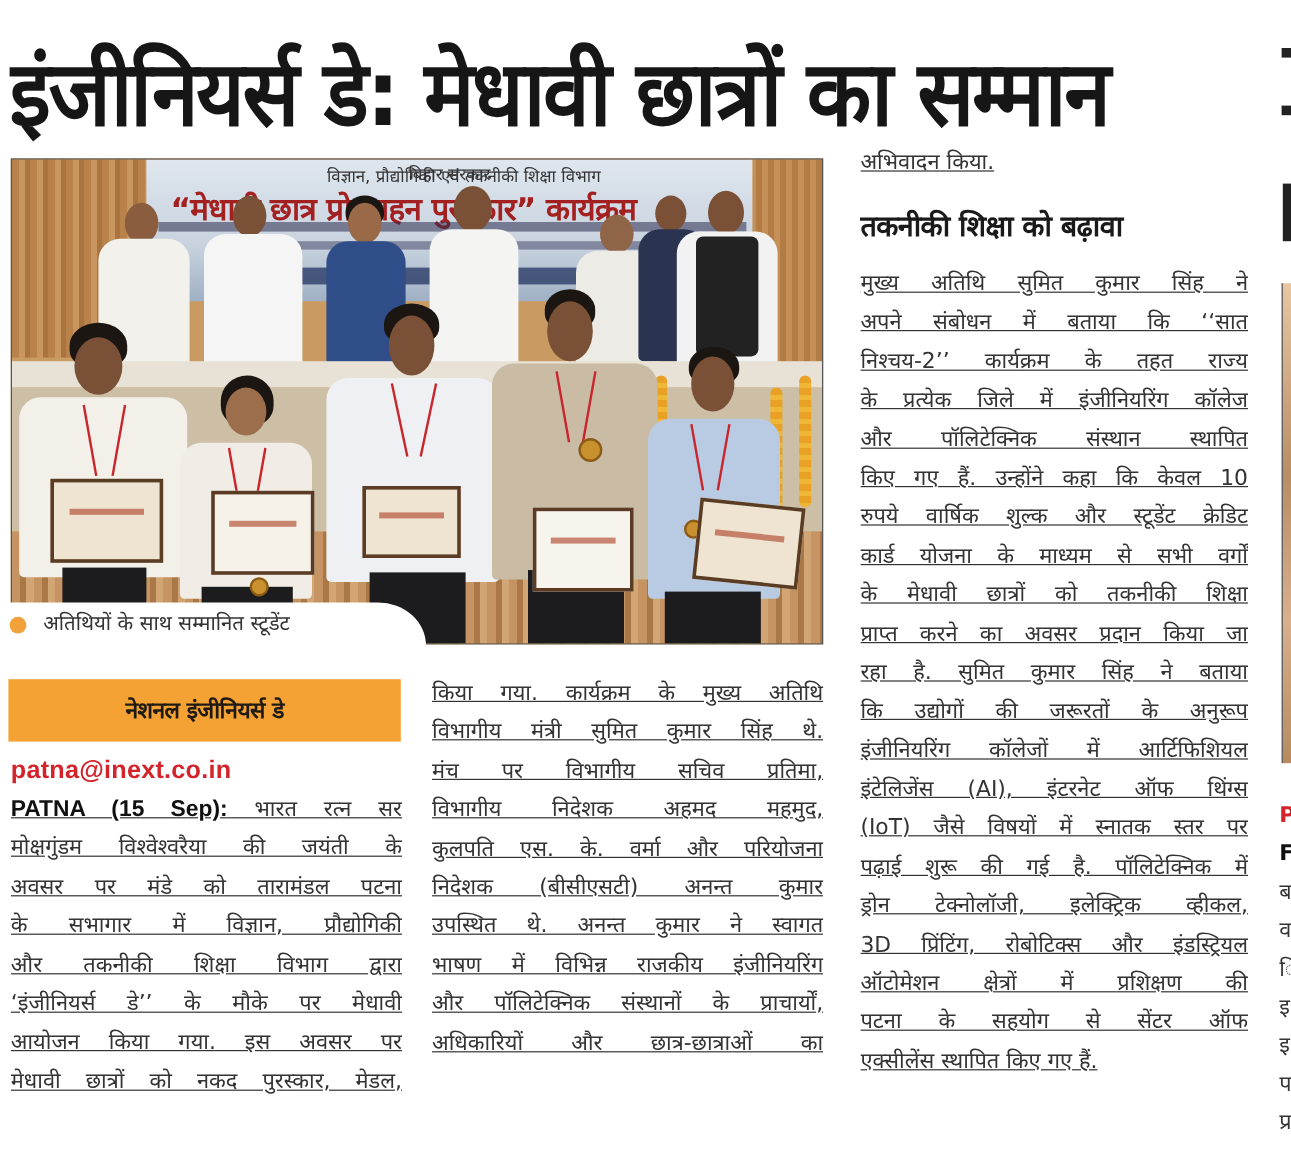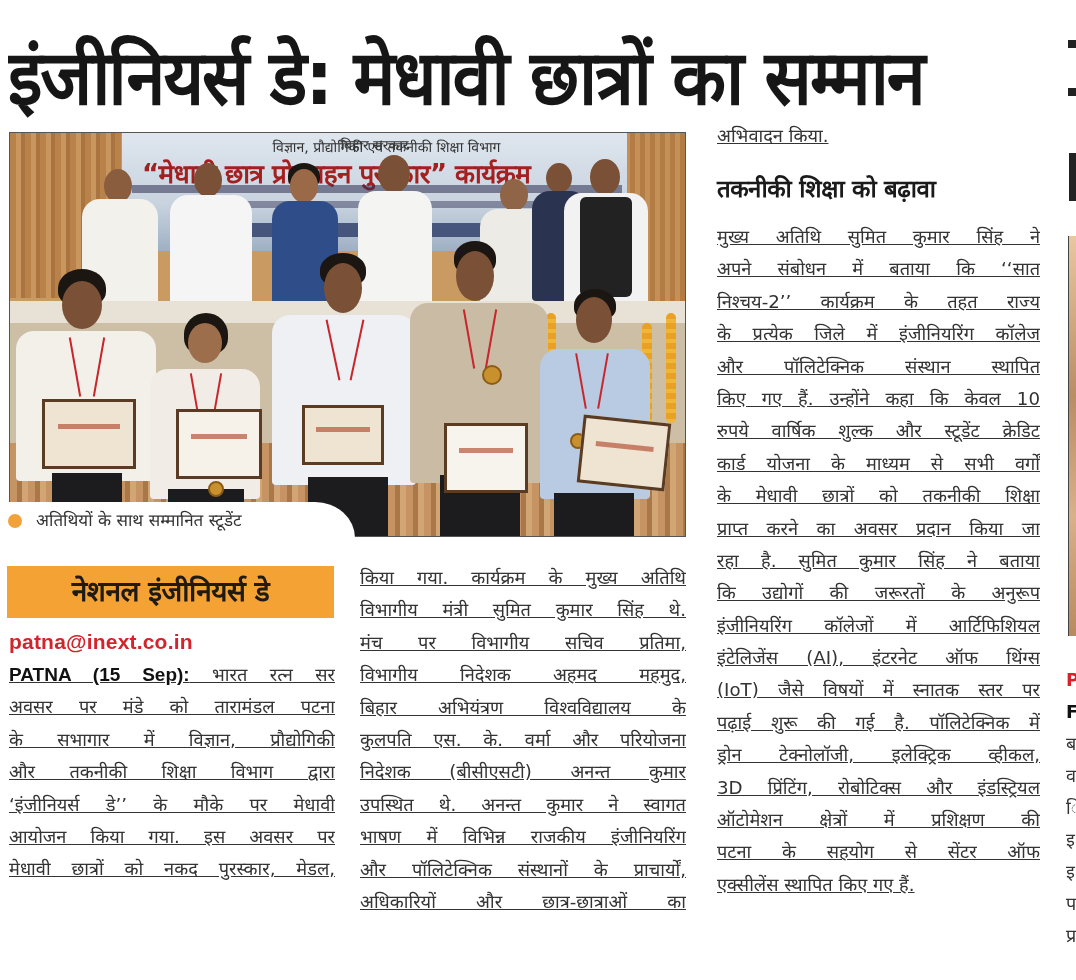--- a/index.html
+++ b/index.html
@@ -54,21 +54,21 @@
     .caption-box {
       position: absolute; left: 0; top: 502px; width: 355px; height: 40px;
       background: #ffffff; border-top-right-radius: 40px 36px;
     }
     .caption-dot { position:absolute; left:8px; top:514px; width:14px; height:14px; border-radius:50%; background:#f2a23a; }
     .caption-text { position:absolute; left:36px; top:506px; font-size:17px; line-height:28px; color:#333; white-space:nowrap; }
 
     
     .tag-box { position:absolute; left:7px; top:566px; width:327px; height:52px; background:#f4a233; }
     .tag-text { position:absolute; left:7px; top:566px; width:327px; height:52px; text-align:center;
-      font-weight:bold; font-size:28px; line-height:52px; color:#1f1a14; letter-spacing:-0.5px; }
+      font-weight:bold; font-size:19px; line-height:52px; color:#1f1a14; letter-spacing:-0.5px; }
 
     .email { position:absolute; left:9px; top:627px; font-family:"Liberation Sans", sans-serif; font-weight:bold;
       font-size:21px; line-height:30px; color:#d2242a; letter-spacing:0.2px; }
 
     
     .col { position:absolute; font-family:"DejaVu Sans", sans-serif; font-size:18.2px; line-height:32.4px;
       color:#333; text-align: justify; text-align-last: justify; text-decoration: underline; }
     .col .ln { display:block; white-space:nowrap; overflow:hidden; height:32.4px; text-align-last: justify; }
     .col .ln.last { text-align-last: left; }
     .dateline { font-family:"Liberation Sans", sans-serif; font-weight:bold; color:#111; font-size:19px; }
@@ -201,34 +201,34 @@
 <div class="caption-dot"></div>
 <div class="caption-text">अतिथियों के साथ सम्मानित स्टूडेंट</div>
 
 <div class="tag-box"></div>
 <div class="tag-text">नेशनल इंजीनियर्स डे</div>
 
 <div class="email">patna@inext.co.in</div>
 
 <div class="col col1">
   <span class="ln"><span class="dateline">PATNA (15 Sep):</span><span> भारत रत्न सर</span></span>
+  <span class="ln">मोक्षगुंडम विश्वेश्वरैया की जयंती के</span>
   <span class="ln">अवसर पर मंडे को तारामंडल पटना</span>
   <span class="ln">के सभागार में विज्ञान, प्रौद्योगिकी</span>
   <span class="ln">और तकनीकी शिक्षा विभाग द्वारा</span>
   <span class="ln">‘इंजीनियर्स डे’’ के मौके पर मेधावी</span>
   <span class="ln">आयोजन किया गया. इस अवसर पर</span>
   <span class="ln">मेधावी छात्रों को नकद पुरस्कार, मेडल,</span>
 </div>
 
 <div class="col col2">
   <span class="ln">किया गया. कार्यक्रम के मुख्य अतिथि</span>
   <span class="ln">विभागीय मंत्री सुमित कुमार सिंह थे.</span>
   <span class="ln">मंच पर विभागीय सचिव प्रतिमा,</span>
   <span class="ln">विभागीय निदेशक अहमद महमुद,</span>
-  <span class="ln">बिहार अभियंत्रण विश्वविद्यालय के</span>
   <span class="ln">कुलपति एस. के. वर्मा और परियोजना</span>
   <span class="ln">निदेशक (बीसीएसटी) अनन्त कुमार</span>
   <span class="ln">उपस्थित थे. अनन्त कुमार ने स्वागत</span>
   <span class="ln">भाषण में विभिन्न राजकीय इंजीनियरिंग</span>
   <span class="ln">और पॉलिटेक्निक संस्थानों के प्राचार्यों,</span>
   <span class="ln">अधिकारियों और छात्र-छात्राओं का</span>
 </div>
 
 <div class="col col3">
   <span class="ln last">अभिवादन किया.</span>

